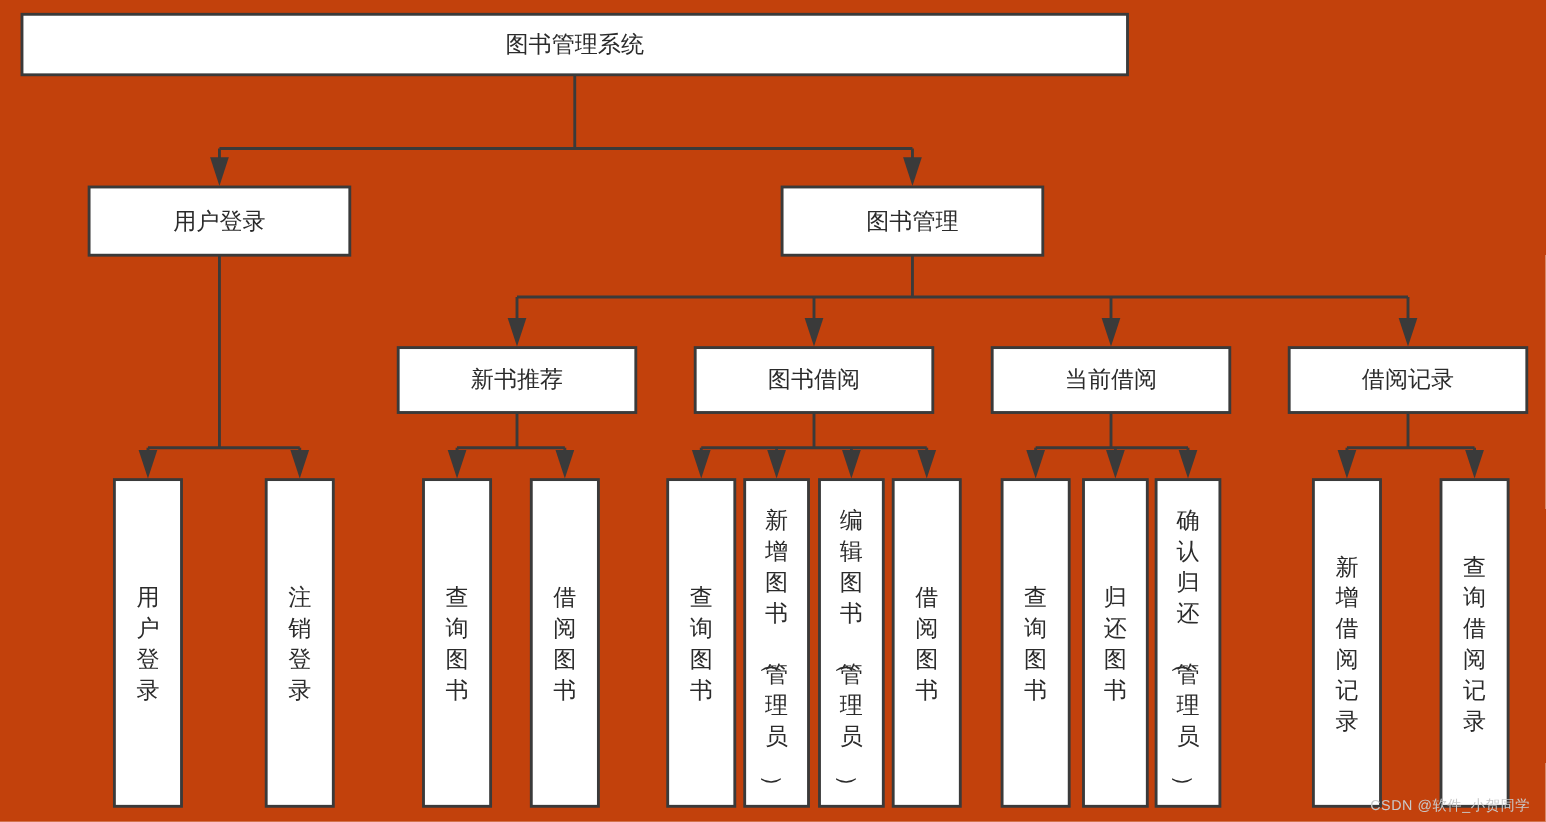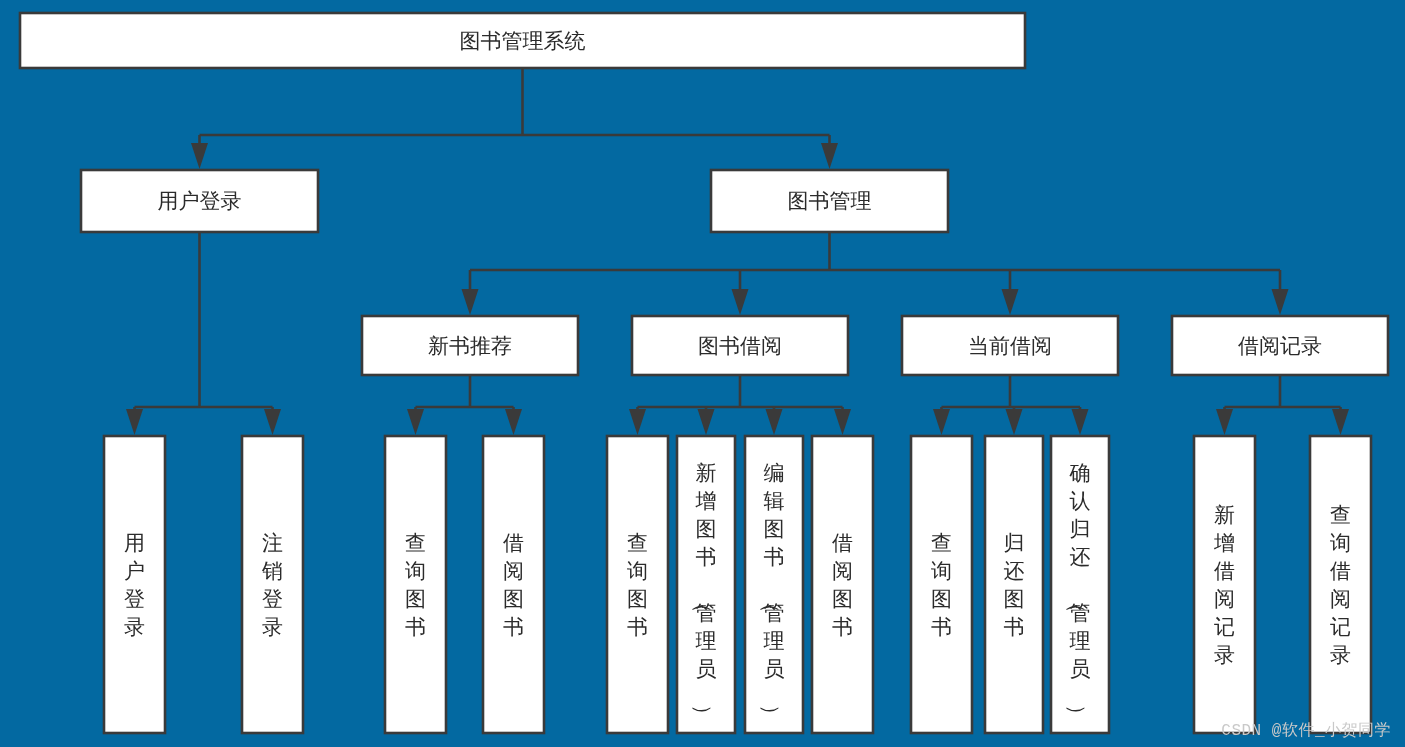--- a/index.html
+++ b/index.html
@@ -10,21 +10,21 @@
   body {
     width: 1405px;
     height: 747px;
     font-family: "DejaVu Sans", "Liberation Sans", sans-serif;
     overflow: hidden;
   }
   #diagram-root {
     position: relative;
     width: 1405px;
     height: 747px;
-    background: #0369a1;
+    background: #c2410c;
   }
   svg#tree-svg {
     position: absolute;
     left: 0;
     top: 0;
     width: 1405px;
     height: 747px;
     display: block;
   }
   .node-box {
@@ -52,22 +52,22 @@
   .node-label-vertical {
     fill: #2b2b2b;
     font-family: "DejaVu Sans", "Liberation Sans", sans-serif;
     font-size: 21px;
     text-anchor: middle;
   }
   .watermark {
     position: absolute;
     right: 14px;
     bottom: 6px;
-    font-family: Liberation Mono, monospace;
-    font-size: 16px;
+    font-family: Liberation Sans, sans-serif;
+    font-size: 13px;
     color: #c9c9c9;
     letter-spacing: 0.5px;
     white-space: nowrap;
     user-select: none;
   }
 </style>
 </head>
 <body>
 
 <div id="diagram-root">

